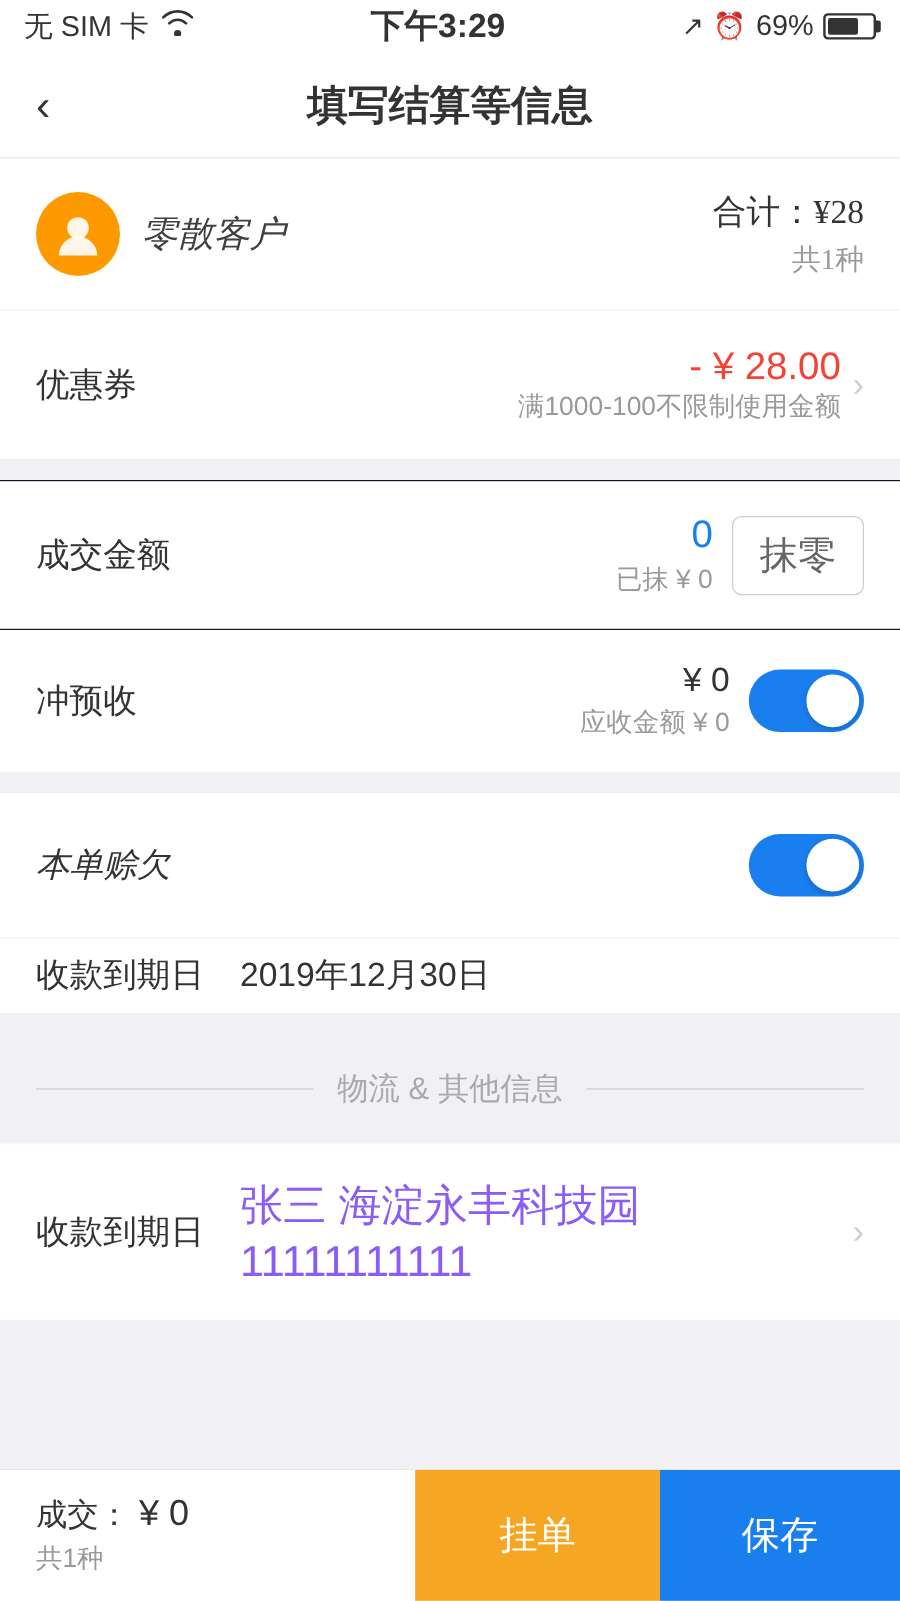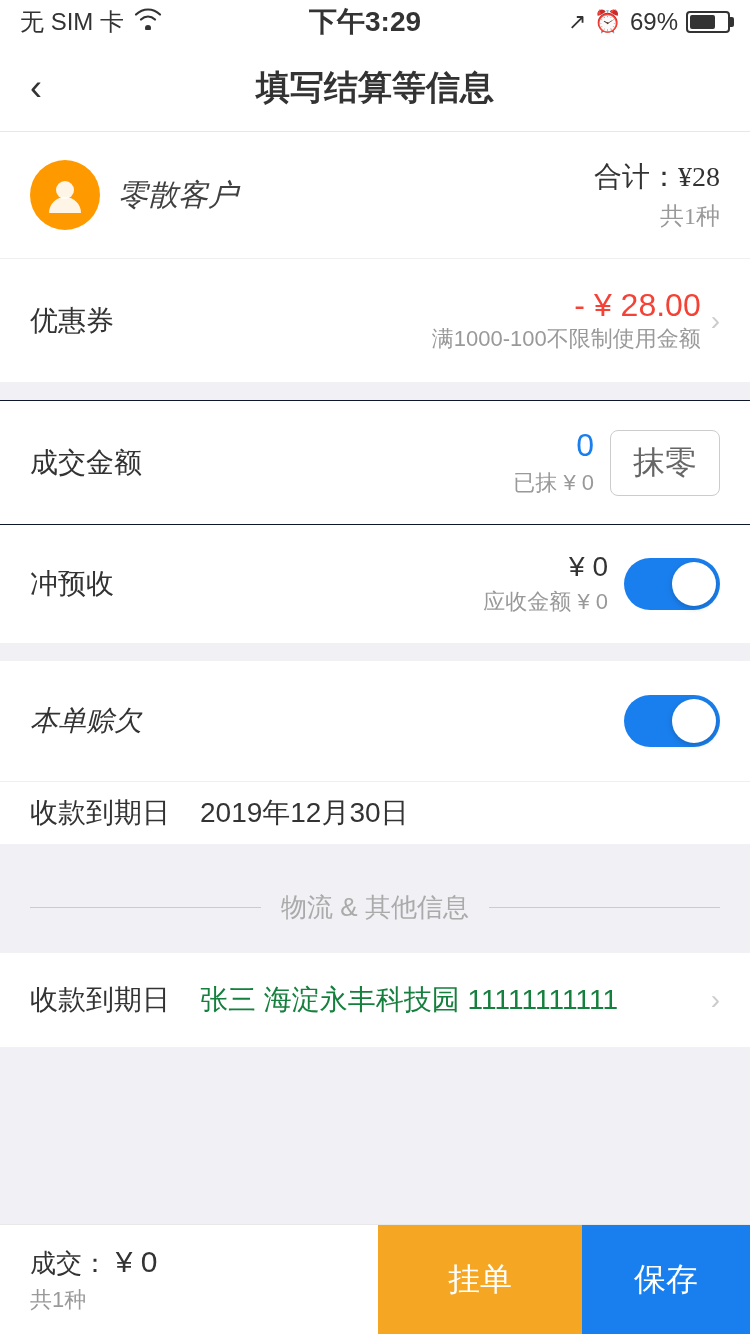--- a/index.html
+++ b/index.html
@@ -206,21 +206,21 @@
 
     
     .address-row {
       display: flex;
       align-items: center;
       justify-content: space-between;
       padding: 28px 30px;
       background: #fff;
     }
     .address-label { font-size: 28px; color: #333; margin-right: 30px; flex-shrink: 0; }
-    .address-value { font-size: 28px; color: #15803d; flex: 1; }
+    .address-value { font-size: 36px; color: #8b5cf6; flex: 1; }
     .address-arrow { font-size: 28px; color: #ccc; margin-left: 10px; }
 
     
     .bottom-bar {
       position: fixed;
       bottom: 0; left: 0;
       width: 750px;
       height: 110px;
       display: flex;
       align-items: stretch;
@@ -240,21 +240,21 @@
     .btn-pending {
       width: 204px;
       background: #f5a623;
       color: #fff;
       font-size: 32px;
       display: flex; align-items: center; justify-content: center;
       cursor: pointer;
       border: none;
     }
     .btn-save {
-      width: 168px;
+      width: 200px;
       background: #1a7fee;
       color: #fff;
       font-size: 32px;
       display: flex; align-items: center; justify-content: center;
       cursor: pointer;
       border: none;
     }
 
     .content-area {
       padding-bottom: 110px;

